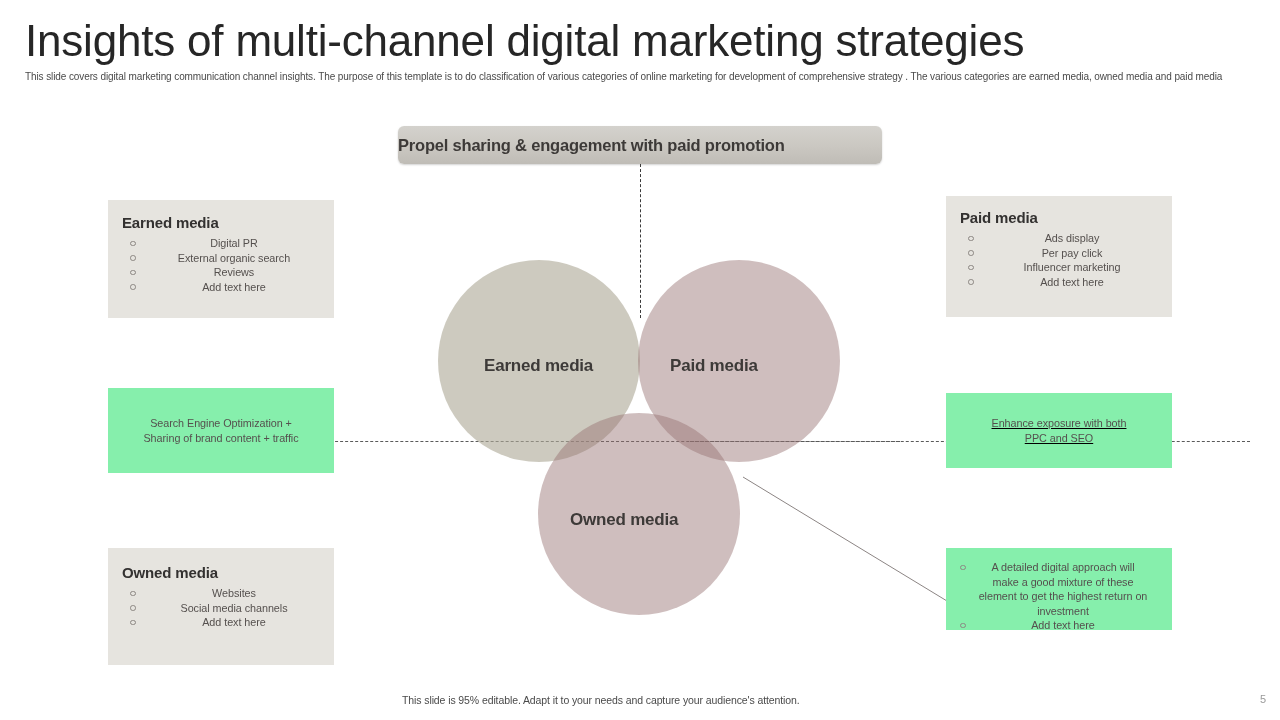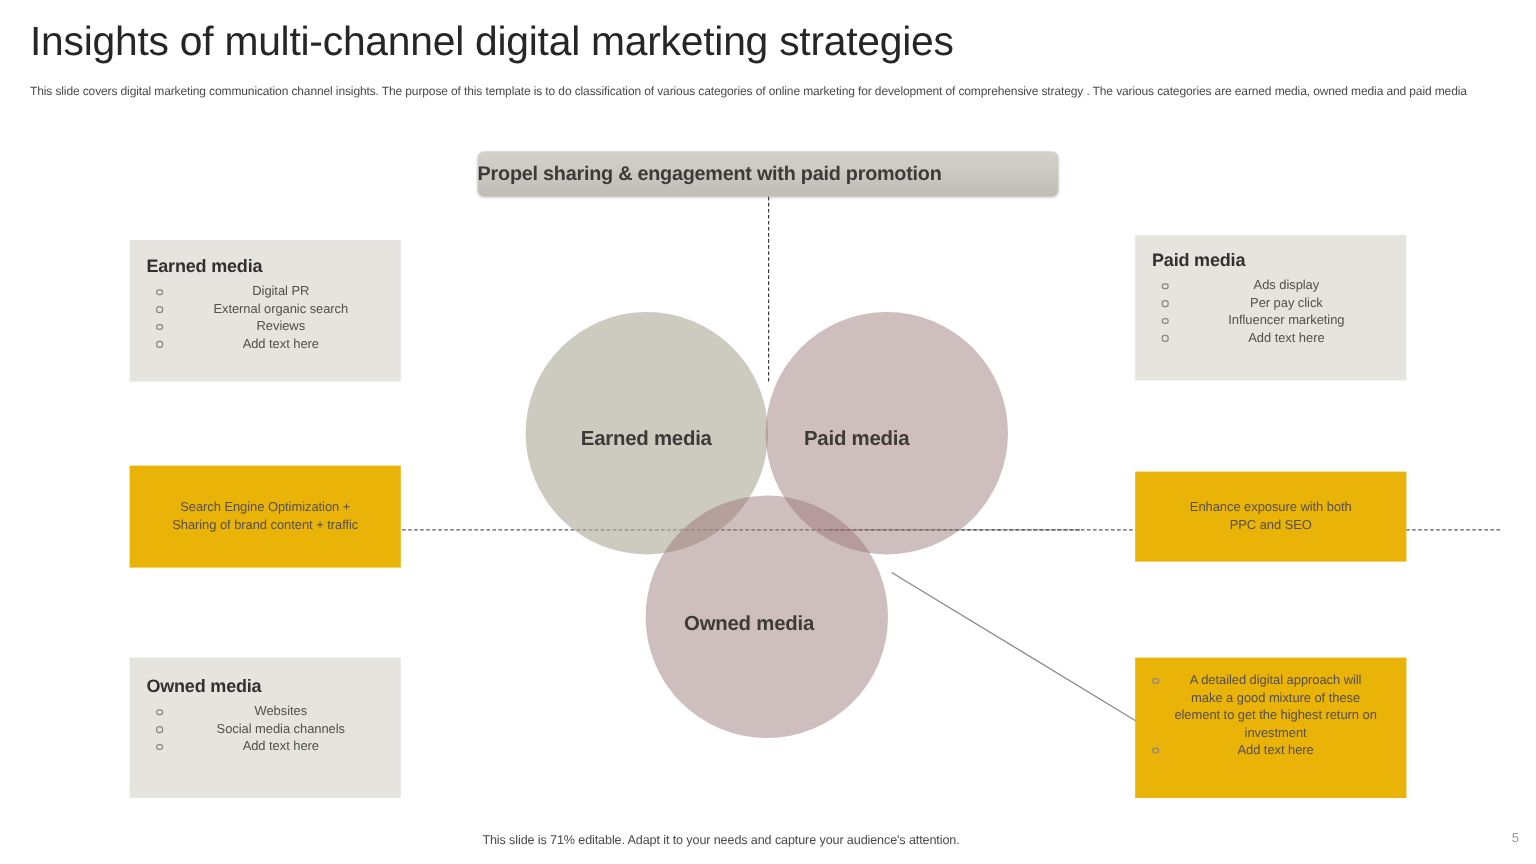--- a/index.html
+++ b/index.html
@@ -7,21 +7,21 @@
     width: 1280px; height: 720px;
     background: #ffffff;
     font-family: "Liberation Sans", sans-serif;
     overflow: hidden;
   }
   .slide { position: relative; width: 1280px; height: 720px; background: #fff; }
 
   
   .title {
     position: absolute; left: 25px; top: 16px;
-    font-size: 34px; font-weight: 400; color: #262626;
+    font-size: 44px; font-weight: 400; color: #262626;
     letter-spacing: -0.2px; white-space: nowrap;
   }
   .subtitle {
     position: absolute; left: 25px; top: 70px; width: 1215px;
     font-size: 10px; line-height: 14px; color: #4a4a4a;
     letter-spacing: -0.1px;
   }
 
   
   .banner {
@@ -65,21 +65,21 @@
     position: absolute; font-size: 17px; font-weight: bold;
     color: #3d3a38; white-space: nowrap; letter-spacing: -0.2px;
   }
   .l-earned { left: 54px;  top: 106px; }
   .l-paid   { left: 240px; top: 106px; }
   .l-owned  { left: 140px; top: 260px; }
 
   
   .card { position: absolute; }
   .card.gray { background: #e6e4df; }
-  .card.pink { background: #eab308; }
+  .card.pink { background: #86efac; }
 
   .card-title {
     font-size: 15px; font-weight: bold; color: #333130;
     letter-spacing: -0.15px; margin-bottom: 5px;
   }
   .bullets { list-style: none; text-align: center; }
   .bullets li {
     position: relative; padding-left: 26px;
     font-size: 10.8px; line-height: 14.6px; color: #55504e;
     letter-spacing: -0.05px;
@@ -91,22 +91,22 @@
   .centered-text {
     font-size: 10.8px; line-height: 15px; color: #55504e;
     text-align: center; letter-spacing: -0.05px;
   }
 
   
   #card-earned { left: 108px; top: 200px;  width: 226px; height: 118px; padding: 14px 14px 0 14px; }
   #card-seo    { left: 108px; top: 388px;  width: 226px; height: 85px;  display:flex; align-items:center; justify-content:center; padding: 0 12px; }
   #card-owned  { left: 108px; top: 548px;  width: 226px; height: 117px; padding: 16px 14px 0 14px; }
   #card-paid   { left: 946px; top: 196px;  width: 226px; height: 121px; padding: 13px 14px 0 14px; }
-  #card-ppc    { left: 946px; top: 393px;  width: 226px; height: 75px;  display:flex; align-items:center; justify-content:center; padding: 12px 12px; }
-  #card-detail { left: 946px; top: 548px;  width: 226px; height: 117px; padding: 12px 24px 0 6px; }
+  #card-ppc    { left: 946px; top: 393px;  width: 226px; height: 75px;  display:flex; align-items:center; justify-content:center; padding: 12px 12px; text-decoration: underline; }
+  #card-detail { left: 946px; top: 548px;  width: 226px; height: 82px; padding: 12px 24px 0 6px; }
 
   
   .footer-note {
     position: absolute; left: 402px; top: 694px;
     font-size: 10.5px; color: #4a4a4a; letter-spacing: -0.1px; white-space: nowrap;
   }
   .page-num {
     position: absolute; right: 14px; top: 693px;
     font-size: 11px; color: #9a9a9a;
   }
@@ -176,16 +176,16 @@
     <div class="centered-text">Enhance exposure with both<br>PPC and SEO</div>
   </div>
 
   <div class="card pink" id="card-detail">
     <ul class="bullets">
         <li><span class="bullet-mark"></span>A detailed digital approach will make a good mixture of these element to get the highest return on investment</li>
         <li><span class="bullet-mark"></span>Add text here</li>
       </ul>
   </div>
 
-  <div class="footer-note">This slide is 71% editable. Adapt it to your needs and capture your audience's attention.</div>
+  <div class="footer-note">This slide is 95% editable. Adapt it to your needs and capture your audience's attention.</div>
   <div class="page-num">5</div>
 
 </div>
 
 </body></html>

